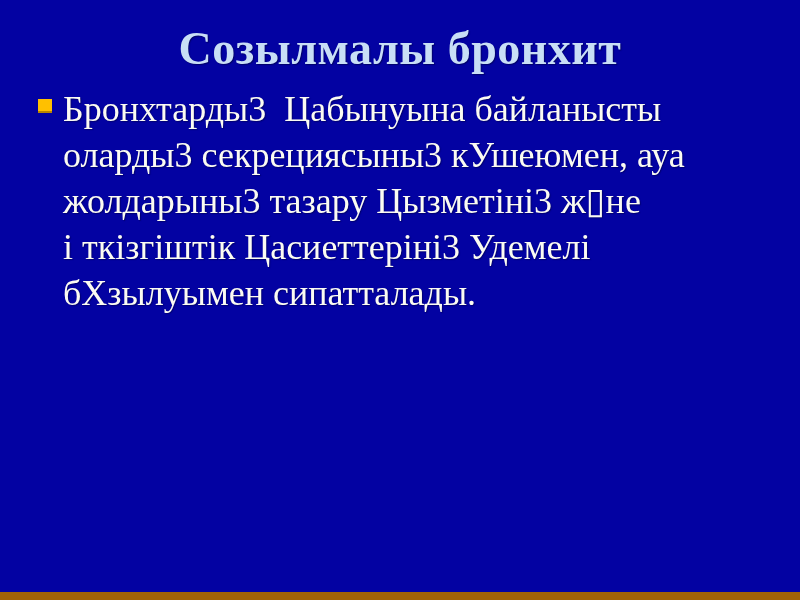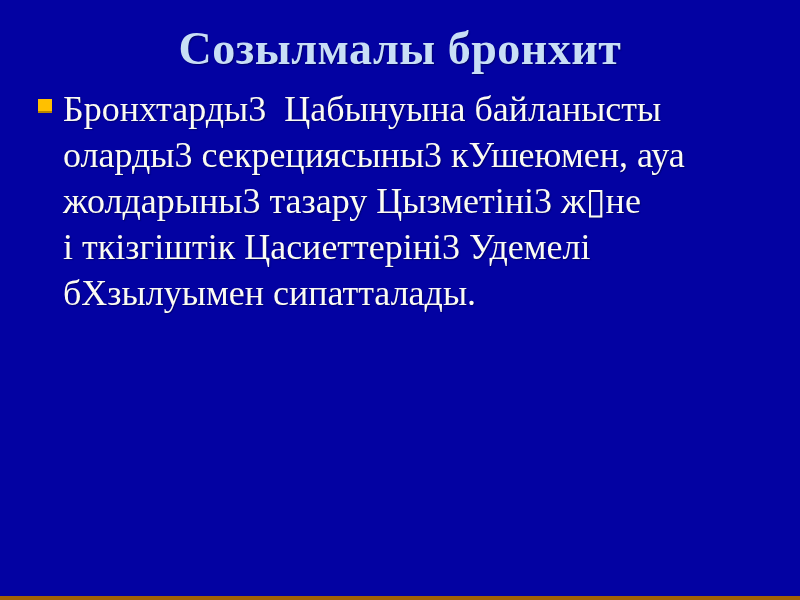--- a/index.html
+++ b/index.html
@@ -8,38 +8,37 @@
     width: 800px;
     height: 600px;
     overflow: hidden;
     background: #0302A2;
   }
   .slide {
     position: relative;
     width: 800px;
     height: 600px;
     background: #0302A2;
-    border-bottom: 4px solid #a16207;
+    border-bottom: 8px solid #a16207;
     box-sizing: border-box;
     font-family: "Liberation Serif", "DejaVu Serif", serif;
   }
   .slide-title {
     margin: 0;
     padding-top: 22px;
     text-align: center;
     font-size: 46px;
     line-height: 54px;
     font-weight: bold;
     color: #C8DEF6;
     letter-spacing: 0.5px;
     text-shadow: 1px 1px 1px rgba(0,0,40,0.45);
   }
   .slide-body {
     margin: 10px 36px 0 38px;
-    font-family: Liberation Serif, serif;
   }
   .bullet-item {
     display: flex;
     align-items: flex-start;
   }
   .bullet-item + .bullet-item {
     margin-top: 20px;
   }
   .bullet-square {
     flex: 0 0 auto;

